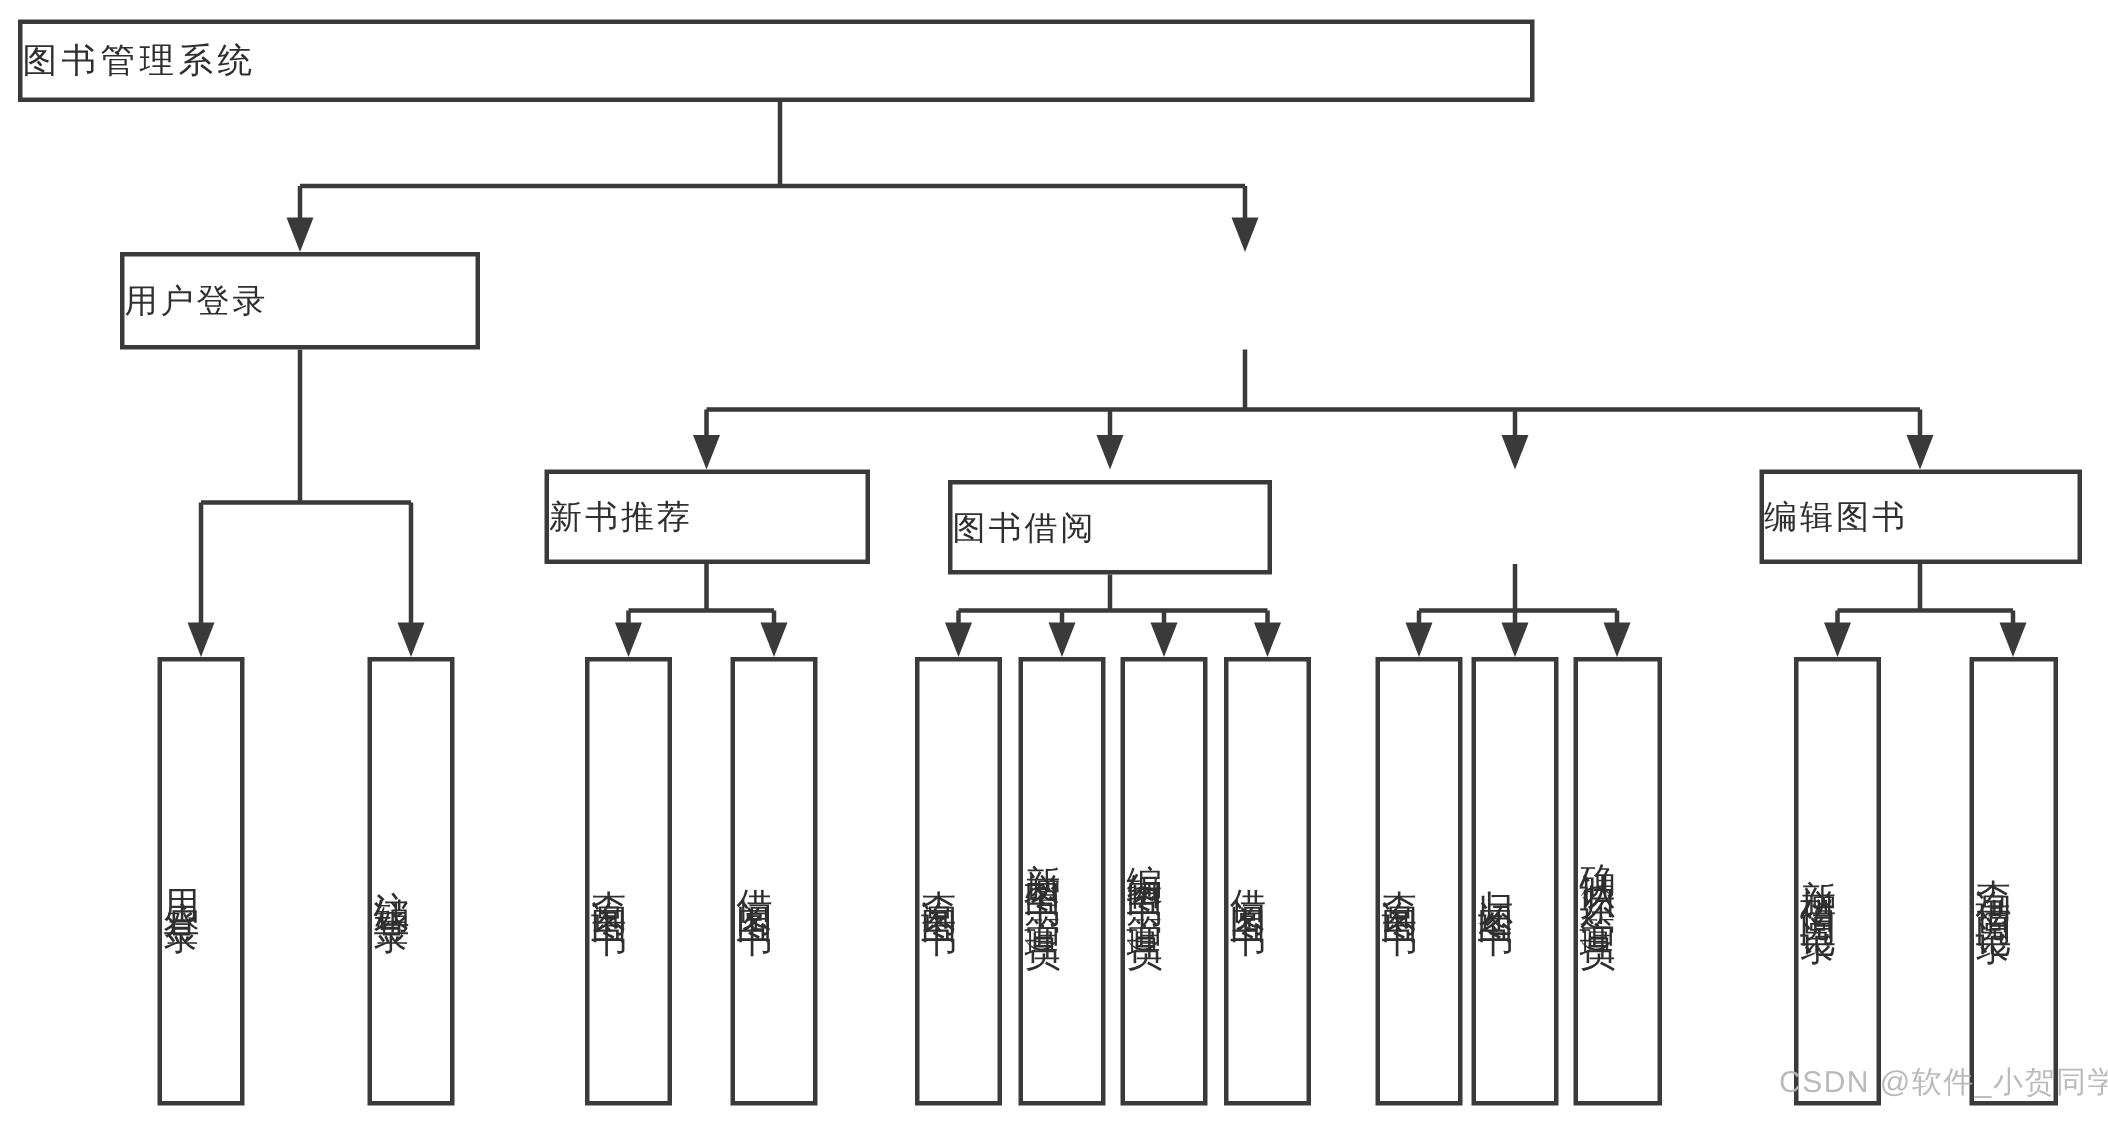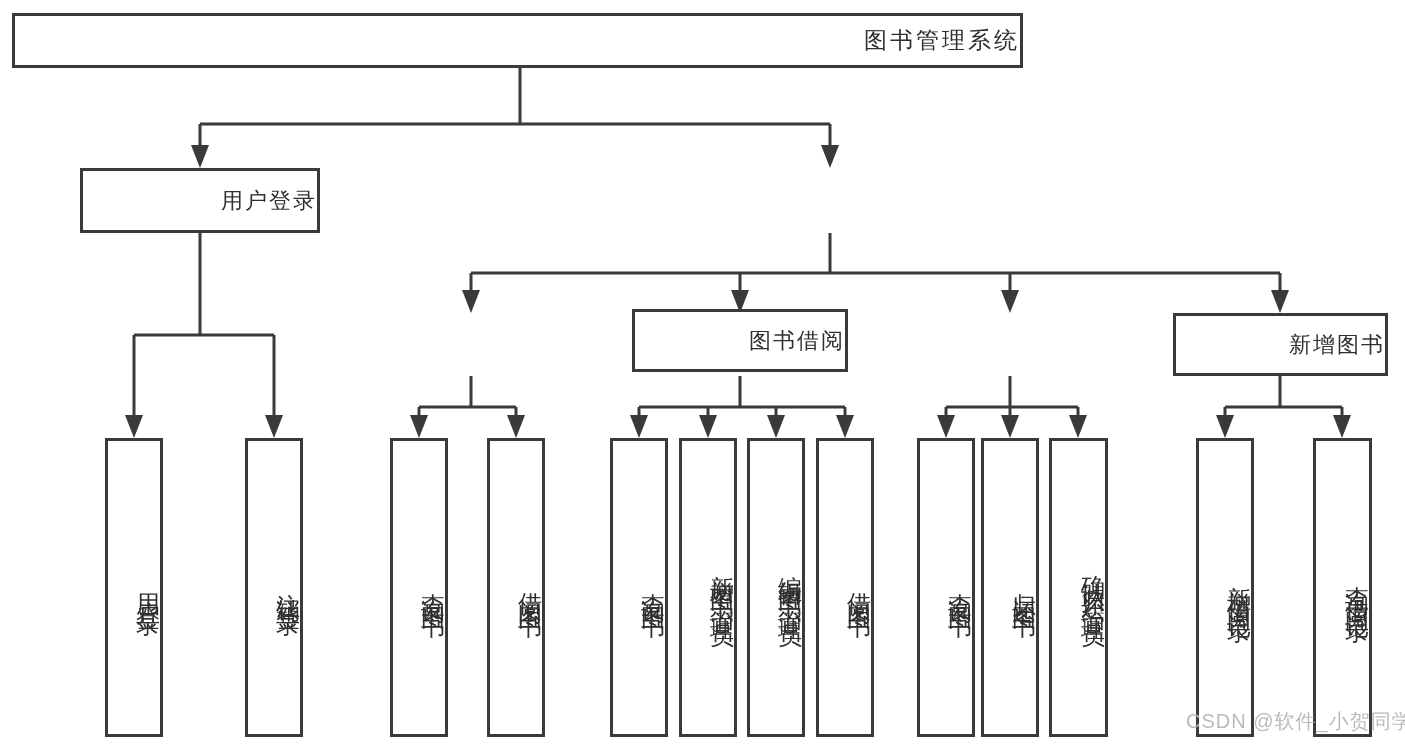--- a/index.html
+++ b/index.html
@@ -20,21 +20,21 @@
   }
   svg.edges path { stroke: #3a3a3a; stroke-width: 3; fill: none; }
   svg.edges polygon { fill: #3a3a3a; stroke: none; }
   .box {
     position: absolute;
     box-sizing: border-box;
     border: 3px solid #3a3a3a;
     background: #ffffff;
     display: flex;
     align-items: center;
-    justify-content: flex-end;
+    justify-content: flex-start;
     z-index: 2;
   }
   .hlabel {
     font-size: 22px;
     letter-spacing: 2px;
     white-space: nowrap;
     line-height: 1;
   }
   .root-box .hlabel { font-size: 23px; letter-spacing: 3px; }
   .leaf { width: 58px; top: 438px; height: 299px; }
@@ -114,25 +114,28 @@
   </svg>
 
   <div class="box root-box" style="left:12px; top:13px; width:1011px; height:55px;">
     <span class="hlabel">图书管理系统</span>
   </div>
 
   <div class="box" style="left:80px; top:168px; width:240px; height:65px;">
     <span class="hlabel">用户登录</span>
   </div>
 
-  <div class="box" style="left:632px; top:309px; width:216px; height:63px;">
+  <div class="box" style="left:363px; top:313px; width:217px; height:63px;">
+    <span class="hlabel">新书推荐</span>
+  </div>
+  <div class="box" style="left:632px; top:320px; width:216px; height:63px;">
     <span class="hlabel">图书借阅</span>
   </div>
   <div class="box" style="left:1173px; top:313px; width:215px; height:63px;">
-    <span class="hlabel">新增图书</span>
+    <span class="hlabel">编辑图书</span>
   </div>
 
   <div class="box leaf" style="left:105px;">
     <span class="vlabel">用户登录</span>
   </div>
   <div class="box leaf" style="left:245px;">
     <span class="vlabel">注销登录</span>
   </div>
 
   <div class="box leaf" style="left:390px;">

